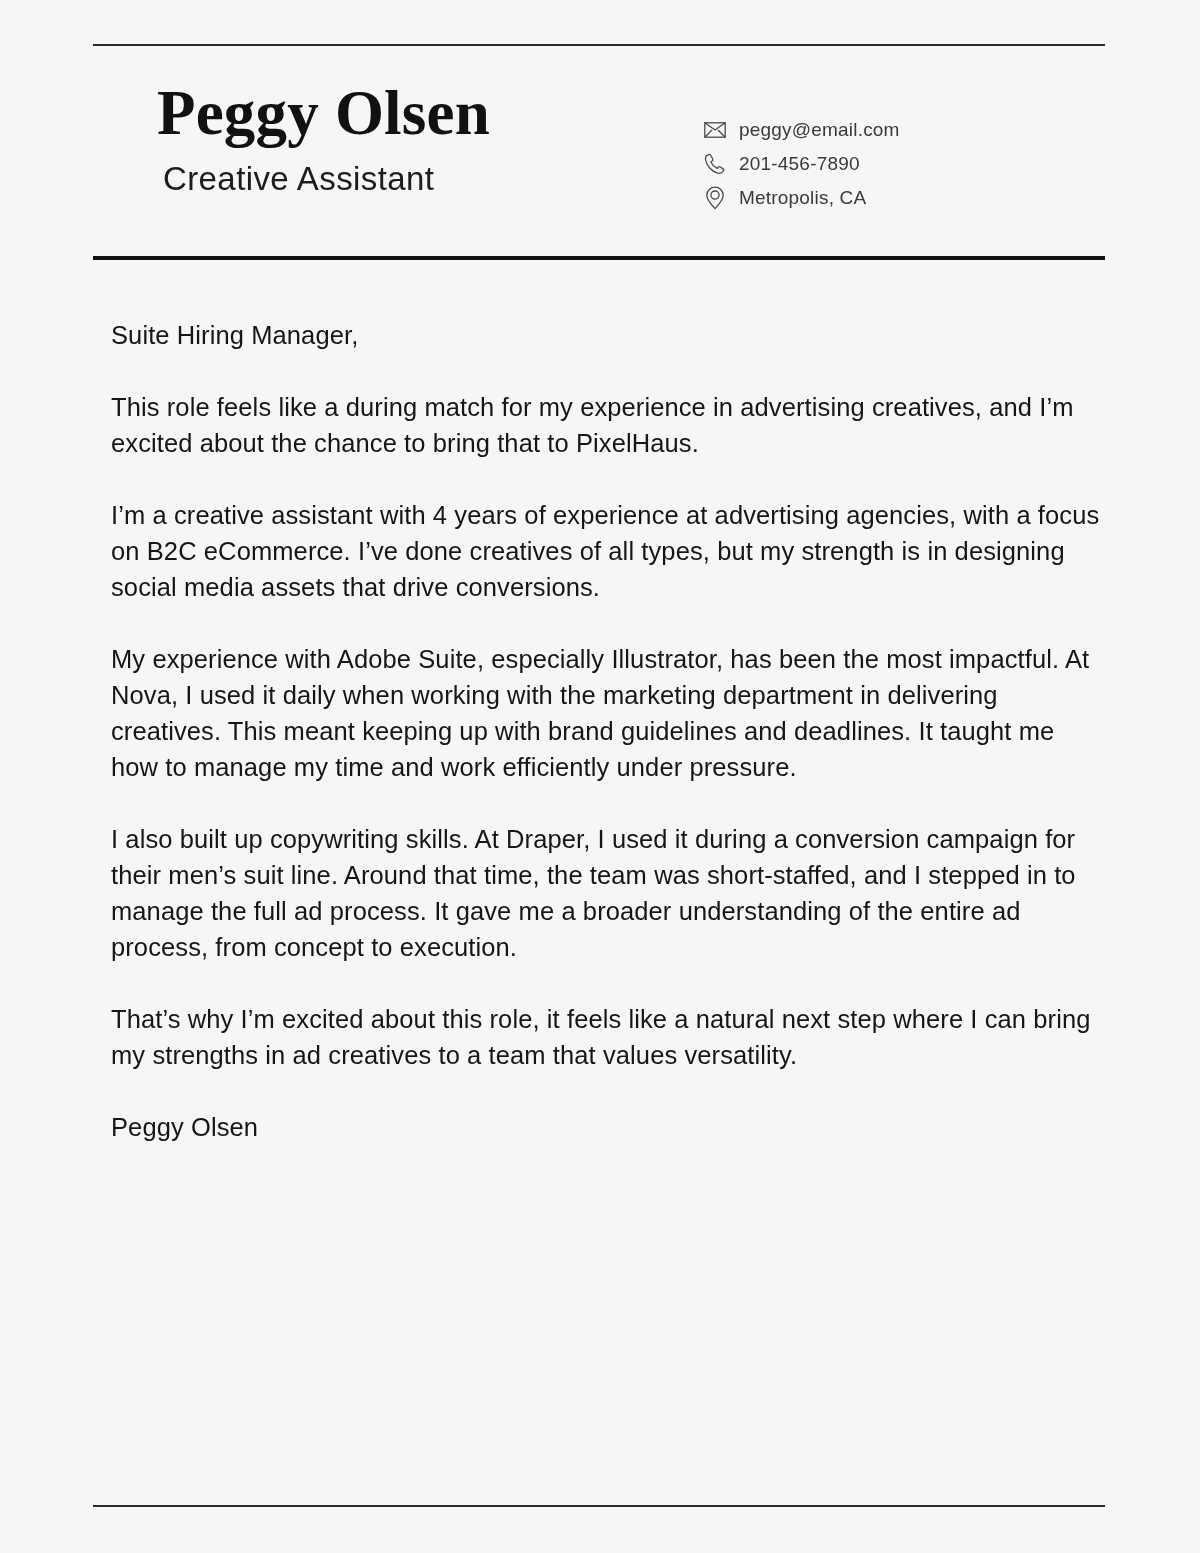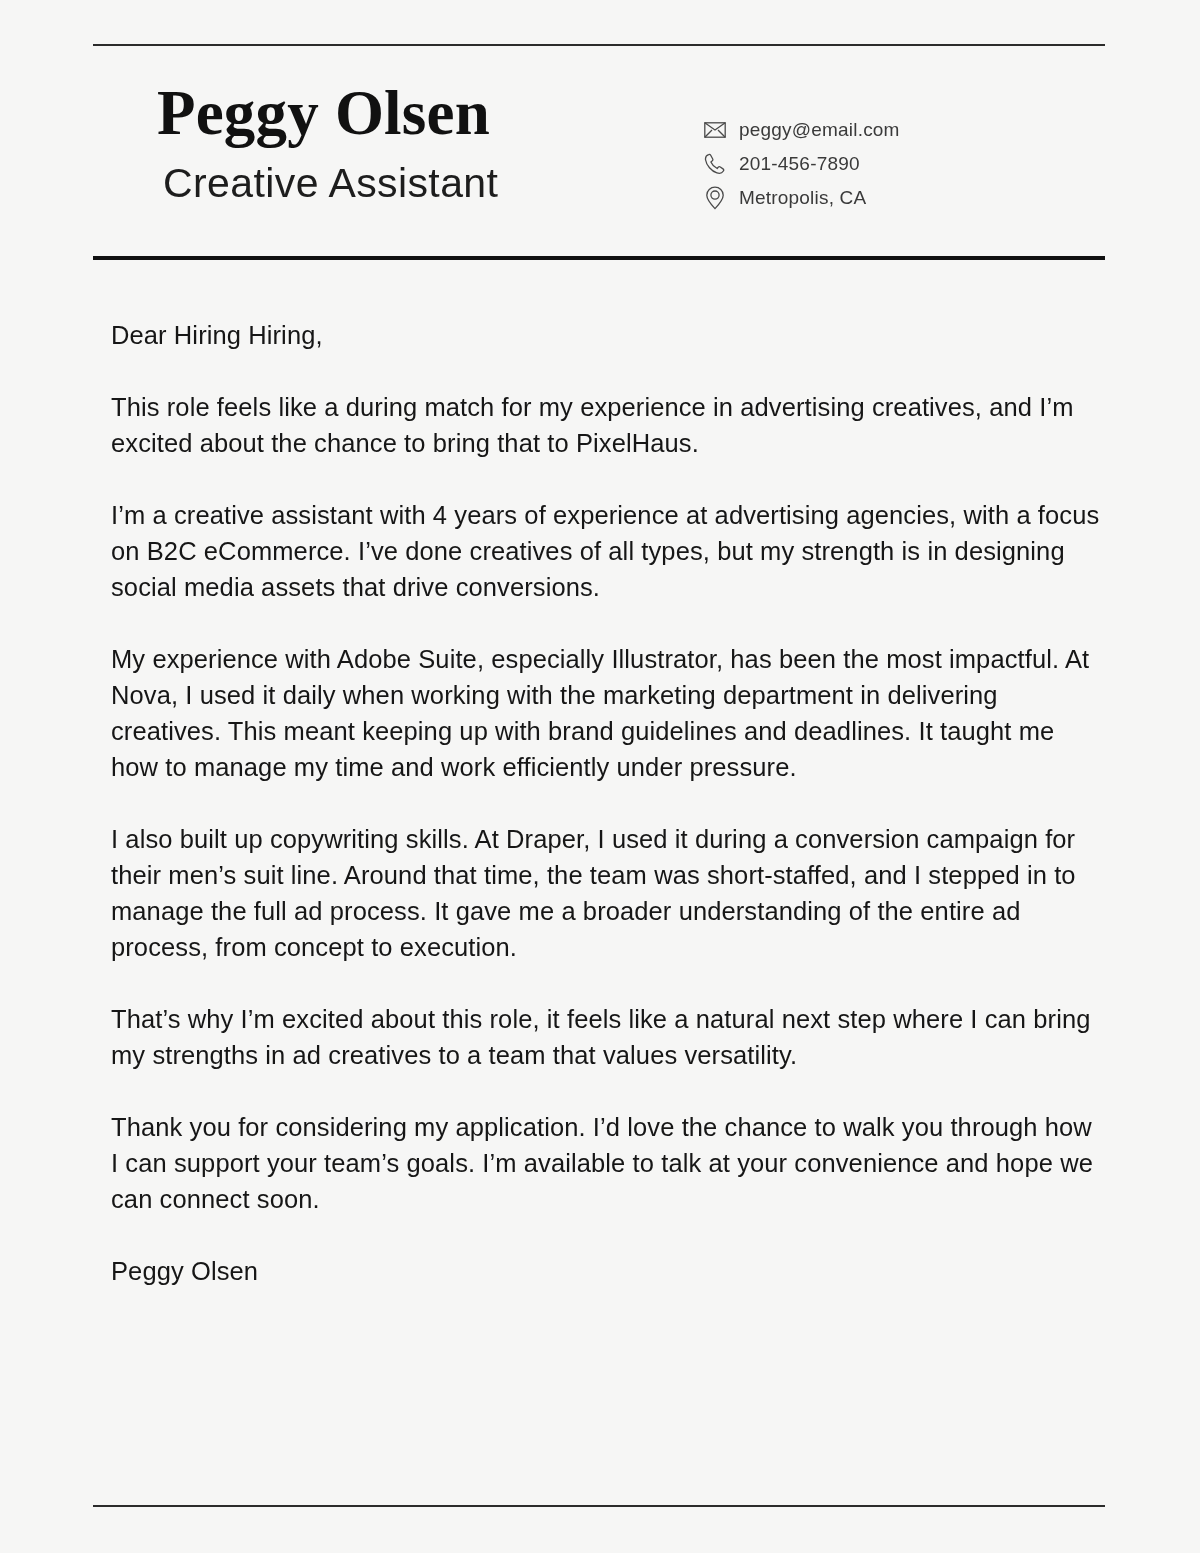--- a/index.html
+++ b/index.html
@@ -61,21 +61,21 @@
     font-size: 63px;
     font-weight: 700;
     line-height: 1.05;
     letter-spacing: 0.2px;
     color: #111111;
     margin: 0;
     white-space: nowrap;
   }
   .title {
     font-family: "Liberation Sans", sans-serif;
-    font-size: 41px;
+    font-size: 33px;
     font-weight: 300;
     letter-spacing: 0.4px;
     color: #1d1d1d;
     margin: 14px 0 0 6px;
     white-space: nowrap;
   }
 
   
   .contact {
     position: absolute;
@@ -174,25 +174,24 @@
         </span>
         <span class="contact-text">Metropolis, CA</span>
       </div>
 
     </div>
   </div>
 
   <div class="rule rule-header"></div>
 
   <div class="letter">
-    <p class="para">Dear Hiring Hiring,</p>
+    <p class="para">Suite Hiring Manager,</p>
     <p class="para">This role feels like a during match for my experience in advertising creatives, and I’m excited about the chance to bring that to PixelHaus.</p>
     <p class="para">I’m a creative assistant with 4 years of experience at advertising agencies, with a focus on B2C eCommerce. I’ve done creatives of all types, but my strength is in designing social media assets that drive conversions.</p>
     <p class="para">My experience with Adobe Suite, especially Illustrator, has been the most impactful. At Nova, I used it daily when working with the marketing department in delivering creatives. This meant keeping up with brand guidelines and deadlines. It taught me how to manage my time and work efficiently under pressure.</p>
     <p class="para">I also built up copywriting skills. At Draper, I used it during a conversion campaign for their men’s suit line. Around that time, the team was short-staffed, and I stepped in to manage the full ad process. It gave me a broader understanding of the entire ad process, from concept to execution.</p>
     <p class="para">That’s why I’m excited about this role, it feels like a natural next step where I can bring my strengths in ad creatives to a team that values versatility.</p>
-    <p class="para">Thank you for considering my application. I’d love the chance to walk you through how I can support your team’s goals. I’m available to talk at your convenience and hope we can connect soon.</p>
     <p class="para">Peggy Olsen</p>
   </div>
 
   <div class="rule rule-bottom"></div>
 
 </div>
 
 </body></html>

